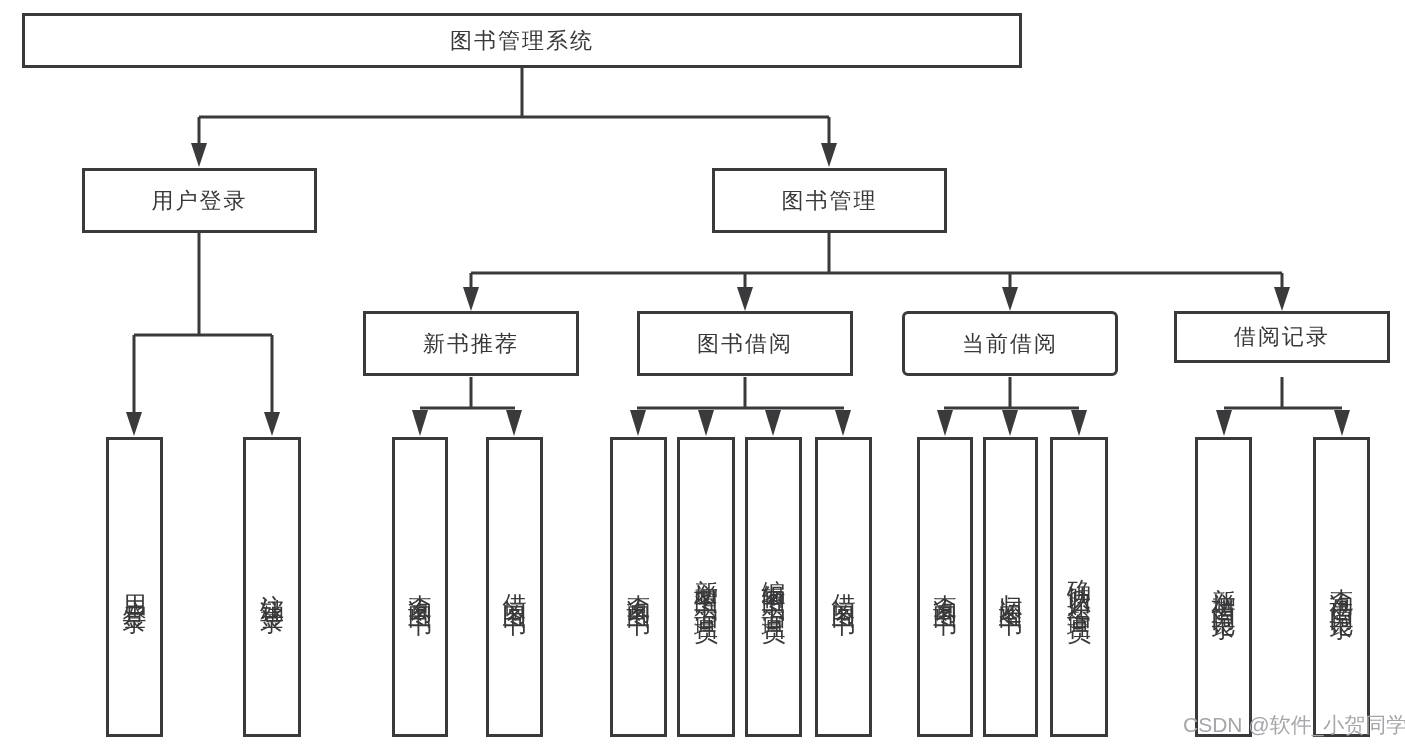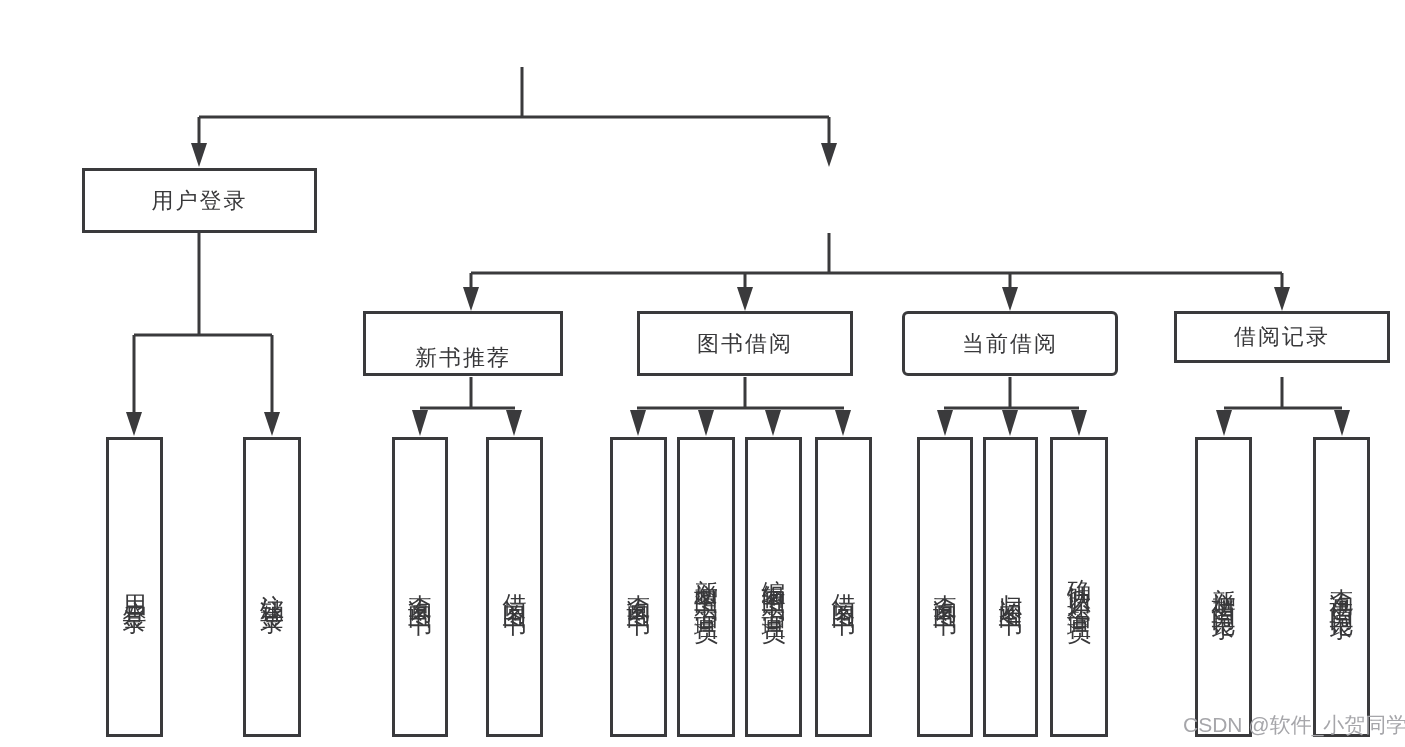--- a/index.html
+++ b/index.html
@@ -71,26 +71,32 @@
     <polygon points="698,410 714,410 706,436"></polygon>
     <polygon points="765,410 781,410 773,436"></polygon>
     <polygon points="835,410 851,410 843,436"></polygon>
     <polygon points="937,410 953,410 945,436"></polygon>
     <polygon points="1002,410 1018,410 1010,436"></polygon>
     <polygon points="1071,410 1087,410 1079,436"></polygon>
     <polygon points="1216,410 1232,410 1224,436"></polygon>
     <polygon points="1334,410 1350,410 1342,436"></polygon>
   </svg>
 
+  <div class="box h-box" style="left:22px;top:13px;width:1000px;height:55px;">
+    <span>图书管理系统</span>
+  </div>
 
   <div class="box h-box" style="left:82px;top:168px;width:235px;height:65px;">
     <span>用户登录</span>
   </div>
+  <div class="box h-box" style="left:712px;top:168px;width:235px;height:65px;">
+    <span>图书管理</span>
+  </div>
 
-  <div class="box h-box" style="left:363px;top:311px;width:200px;height:65px;align-items:flex-end;">
+  <div class="box h-box" style="left:363px;top:311px;width:216px;height:65px;">
     <span>新书推荐</span>
   </div>
   <div class="box h-box" style="left:637px;top:311px;width:216px;height:65px;align-items:center;">
     <span>图书借阅</span>
   </div>
   <div class="box h-box" style="left:902px;top:311px;width:216px;height:65px;border-radius:6px;">
     <span>当前借阅</span>
   </div>
   <div class="box h-box" style="left:1174px;top:311px;width:216px;height:52px;">
     <span>借阅记录</span>

